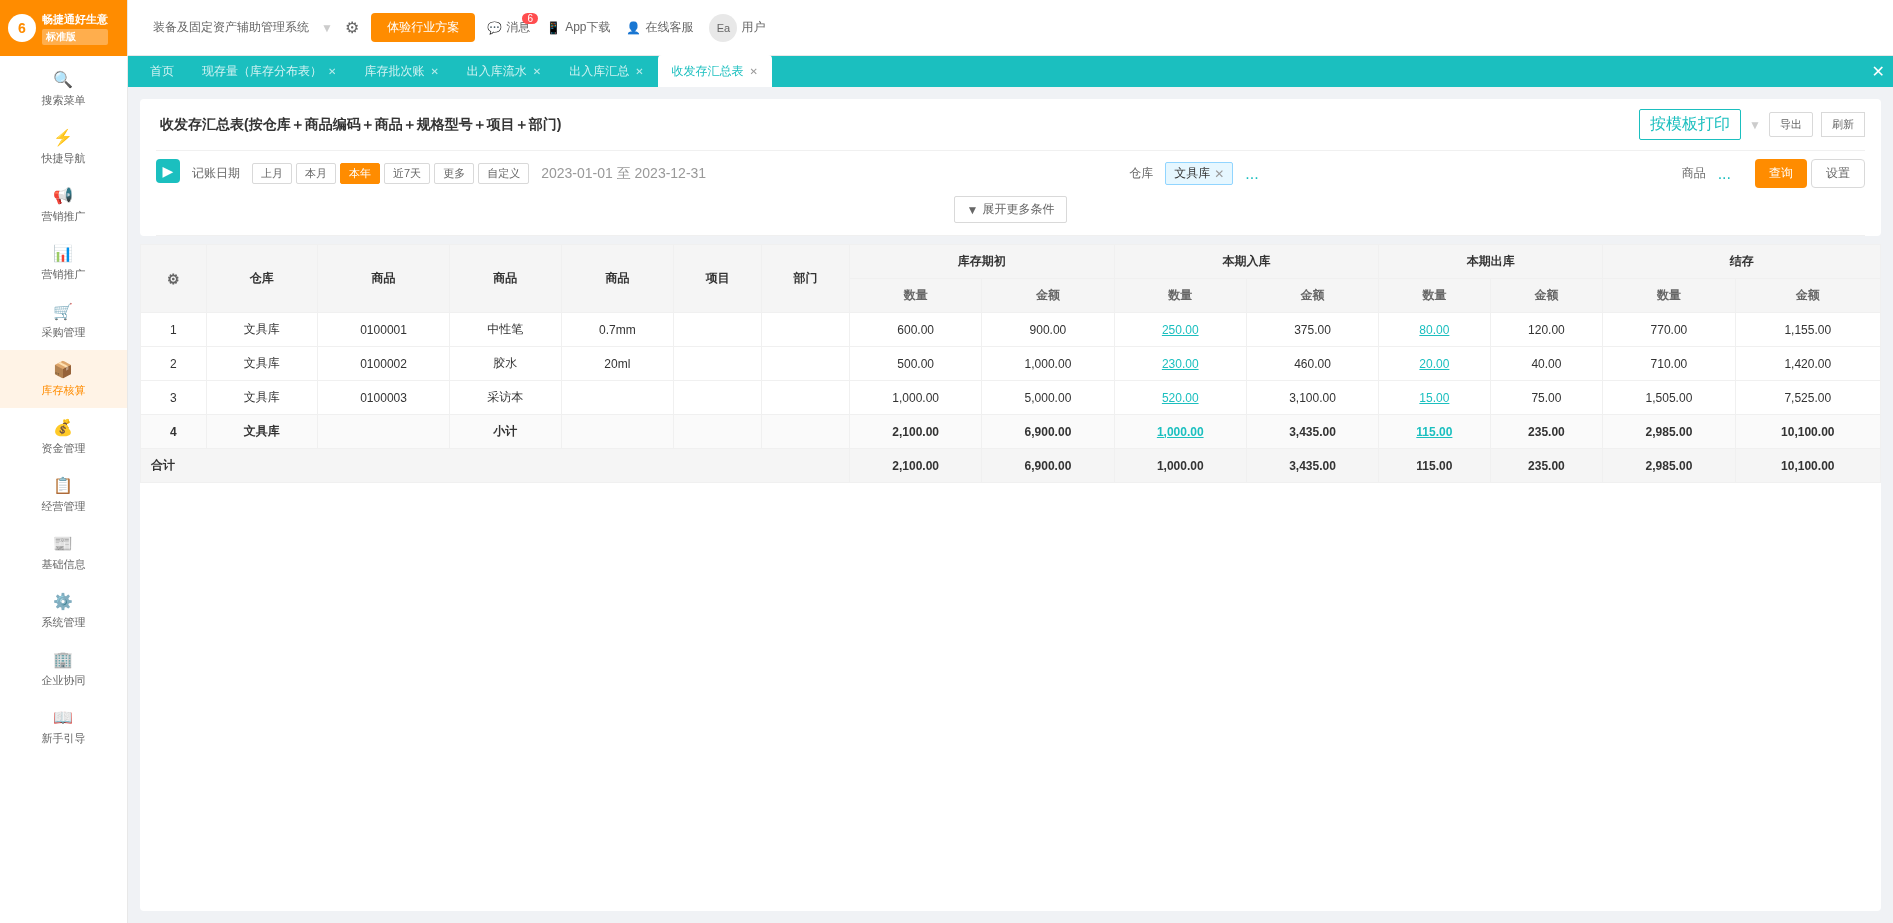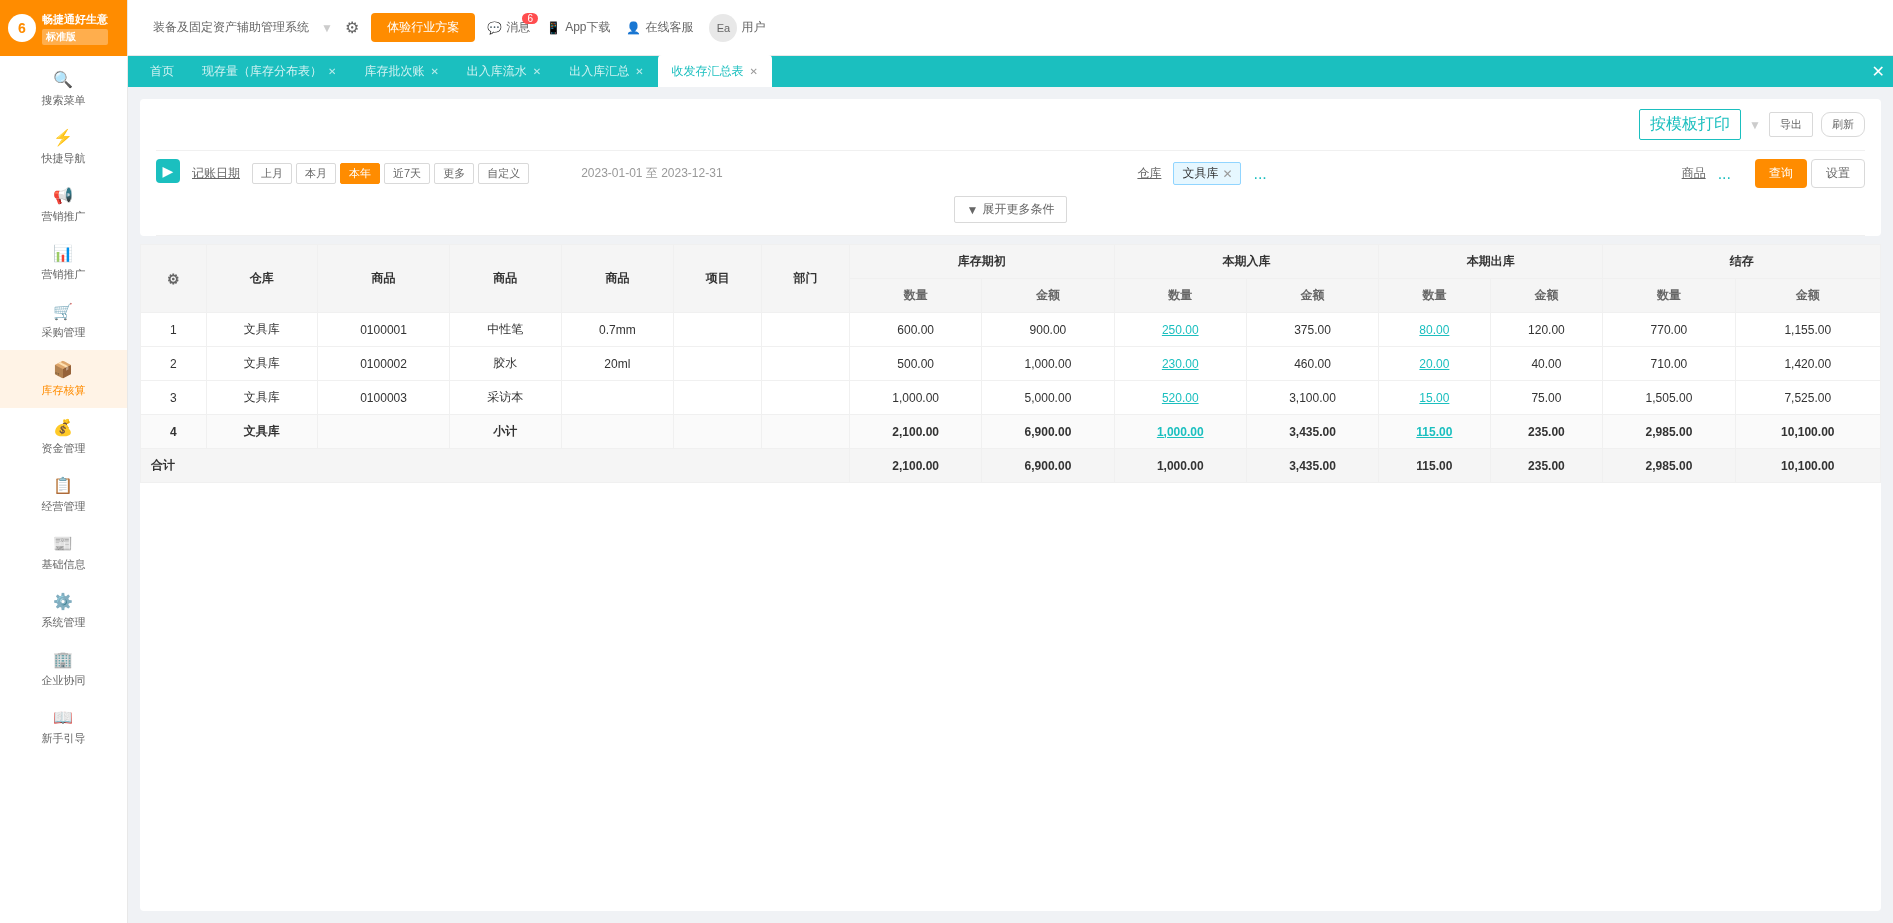--- a/index.html
+++ b/index.html
@@ -37,40 +37,40 @@
     .tab-item.active .tab-close { color: #999; }
     .tabs-close-all { margin-left: auto; color: #fff; font-size: 16px; cursor: pointer; }
 
     
     .content { flex: 1; overflow-y: auto; background: #f0f2f5; padding: 12px; display: flex; flex-direction: column; gap: 8px; }
 
     
     .page-title { font-size: 14px; font-weight: bold; color: #333; padding: 0 4px; }
     .filter-row { display: flex; align-items: center; gap: 12px; }
     .filter-expand-btn { width: 24px; height: 24px; background: #1bbfbf; color: #fff; border: none; border-radius: 4px; cursor: pointer; font-size: 14px; display: flex; align-items: center; justify-content: center; flex-shrink: 0; }
-    .filter-label { color: #666; font-size: 12px; flex-shrink: 0; text-decoration: underline; }
+    .filter-label { color: #666; font-size: 12px; flex-shrink: 0; }
     .date-btns { display: flex; gap: 4px; align-items: center; }
     .date-btn { padding: 2px 8px; border: 1px solid #d9d9d9; border-radius: 2px; background: #fff; cursor: pointer; font-size: 11px; color: #666; }
     .date-btn.active { background: #ff8c00; color: #fff; border-color: #ff8c00; }
-    .date-range { font-size: 12px; color: #999; margin-left: 40px; }
+    .date-range { font-size: 14px; color: #999; }
     .filter-tag { display: flex; align-items: center; gap: 4px; background: #e6f7ff; border: 1px solid #91d5ff; border-radius: 2px; padding: 2px 8px; font-size: 12px; color: #333; }
     .filter-tag .remove { cursor: pointer; color: #999; }
     .filter-ellipsis { color: #1bbfbf; font-size: 16px; cursor: pointer; }
     .expand-more-btn { display: flex; align-items: center; gap: 4px; color: #666; font-size: 12px; cursor: pointer; border: 1px solid #d9d9d9; background: #fff; border-radius: 2px; padding: 4px 12px; margin: 0 auto; }
 
     
     .table-panel { background: #fff; border-radius: 4px; flex: 1; }
 
     
     .action-btn { padding: 5px 14px; border-radius: 4px; cursor: pointer; font-size: 12px; border: none; }
     .btn-query { background: #ff8c00; color: #fff; }
     .btn-setting { background: #fff; border: 1px solid #d9d9d9; color: #666; }
     .btn-print { background: #fff; border: 1px solid #1bbfbf; color: #1bbfbf; border-radius: 2px; padding: 4px 10px; font-size: 16px; cursor: pointer; }
     .btn-export { background: #fff; border: 1px solid #d9d9d9; color: #666; border-radius: 2px; padding: 4px 10px; font-size: 11px; cursor: pointer; }
-    .btn-refresh { background: #fff; border: 1px solid #d9d9d9; color: #666; border-radius: 9px; padding: 4px 10px; font-size: 11px; cursor: pointer; }
+    .btn-refresh { background: #fff; border: 1px solid #d9d9d9; color: #666; border-radius: 0; padding: 4px 10px; font-size: 11px; cursor: pointer; }
 
     
     .data-table { width: 100%; border-collapse: collapse; font-size: 12px; }
     .data-table th, .data-table td { border: 1px solid #f0f0f0; padding: 8px 10px; text-align: center; white-space: nowrap; }
     .data-table thead tr:first-child th { background: #f5f5f5; font-weight: bold; color: #333; text-align: center; }
     .data-table thead tr:nth-child(2) th { background: #f5f5f5; color: #666; }
     .data-table tbody tr.subtotal { background: #fafafa; font-weight: bold; }
     .data-table td a { color: #1bbfbf; text-decoration: underline; cursor: pointer; }
     .data-table tfoot td { background: #f5f5f5; font-weight: bold; }
     .settings-icon { font-size: 14px; color: #666; cursor: pointer; }
@@ -199,20 +199,21 @@
         <span>收发存汇总表</span>
         <span class="tab-close">✕</span>
       </div>
       <span class="tabs-close-all">✕</span>
     </div>
 
   <div class="content">
 
     <div style="background:#fff; border-radius:4px; padding: 10px 16px 0 16px;">
       <div style="display:flex; align-items:center; margin-bottom:10px;">
+        <span class="page-title">收发存汇总表(按仓库＋商品编码＋商品＋规格型号＋项目＋部门)</span>
         <div class="header-right-actions">
           <button class="btn-print">按模板打印</button>
           <span style="color:#ccc">▼</span>
           <button class="btn-export">导出</button>
           <button class="btn-refresh">刷新</button>
         </div>
       </div>
 
       <div class="filter-section" style="padding: 8px 0; border-top: 1px solid #f0f0f0;">
         <div style="display:flex; align-items:flex-start; gap:12px;">

